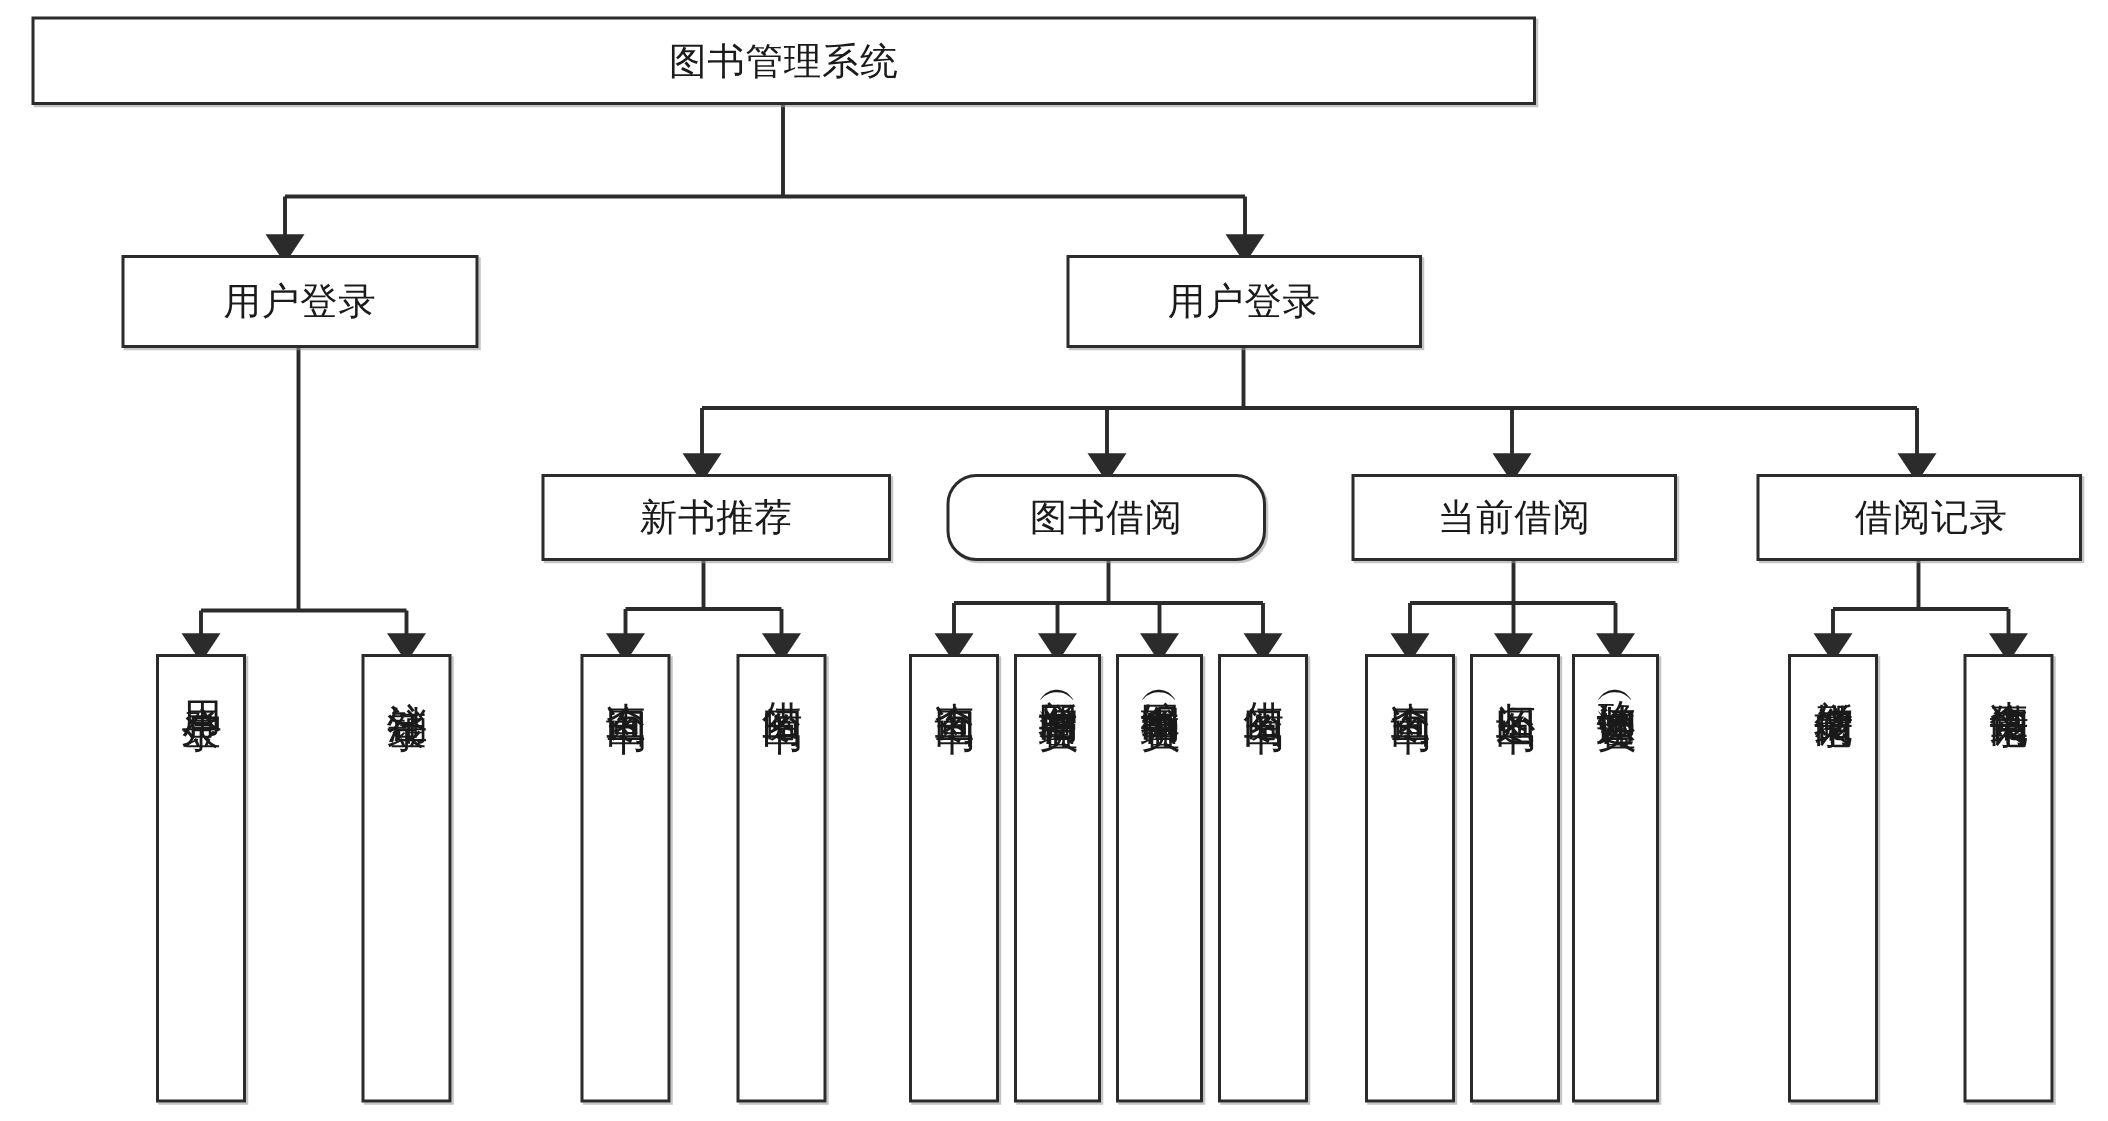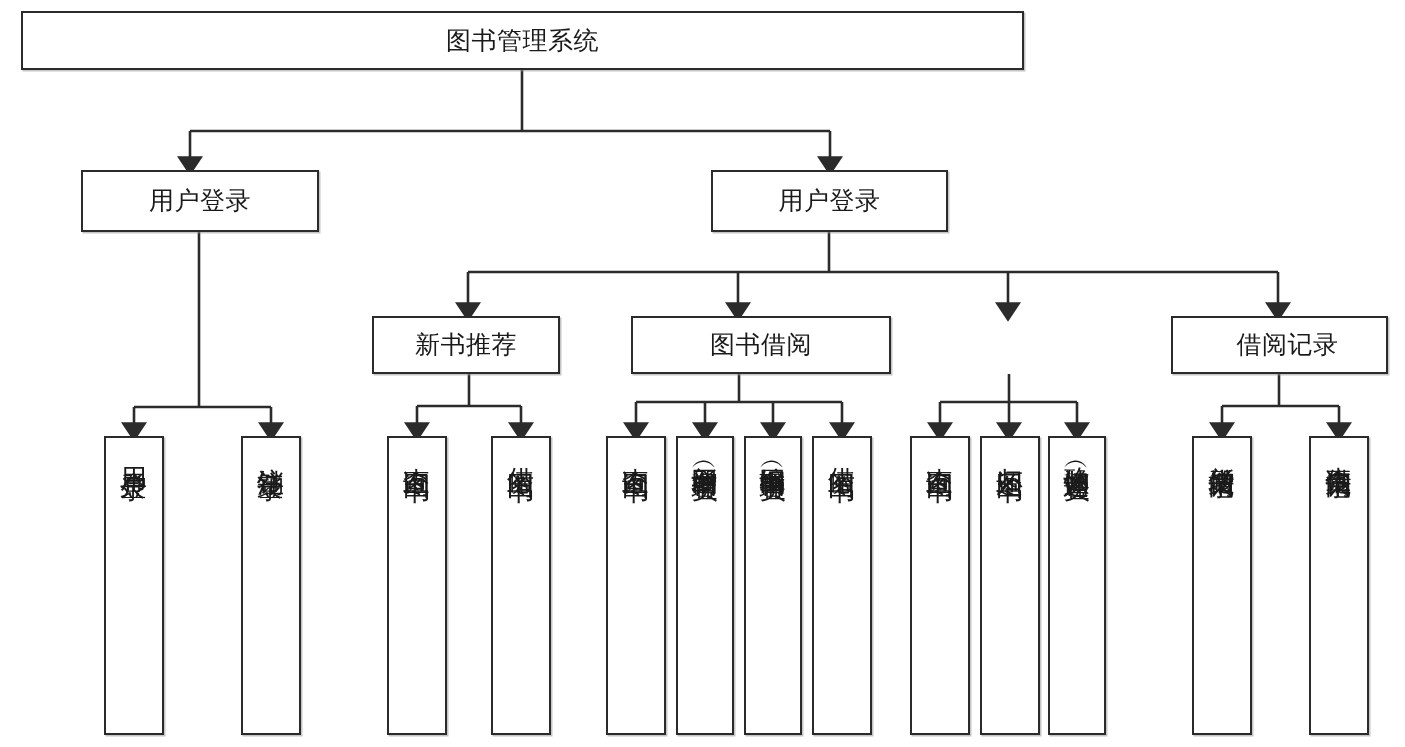--- a/index.html
+++ b/index.html
@@ -118,25 +118,28 @@
     <span class="lbl">图书管理系统</span>
   </div>
 
   <div class="node h" style="left:81px;top:170px;width:238px;height:62px;">
     <span class="lbl">用户登录</span>
   </div>
   <div class="node h" style="left:711px;top:170px;width:237px;height:62px;">
     <span class="lbl">用户登录</span>
   </div>
 
-  <div class="node h" style="left:372px;top:316px;width:188px;height:58px;">
+  <div class="node h" style="left:361px;top:316px;width:233px;height:58px;">
     <span class="lbl">新书推荐</span>
   </div>
-  <div class="node h" style="left:631px;top:316px;width:260px;height:58px;">
+  <div class="node h" style="left:631px;top:316px;width:213px;height:58px;border-radius:20px;">
     <span class="lbl">图书借阅</span>
+  </div>
+  <div class="node h" style="left:901px;top:316px;width:217px;height:58px;">
+    <span class="lbl">当前借阅</span>
   </div>
   <div class="node h" style="left:1171px;top:316px;width:217px;height:58px;padding-left:16px;">
     <span class="lbl">借阅记录</span>
   </div>
 
   <div class="node v" style="left:104px;top:436px;width:60px;height:299px;">
     <span class="lbl">用户登录</span>
   </div>
   <div class="node v" style="left:241px;top:436px;width:60px;height:299px;">
     <span class="lbl">注销登录</span>

